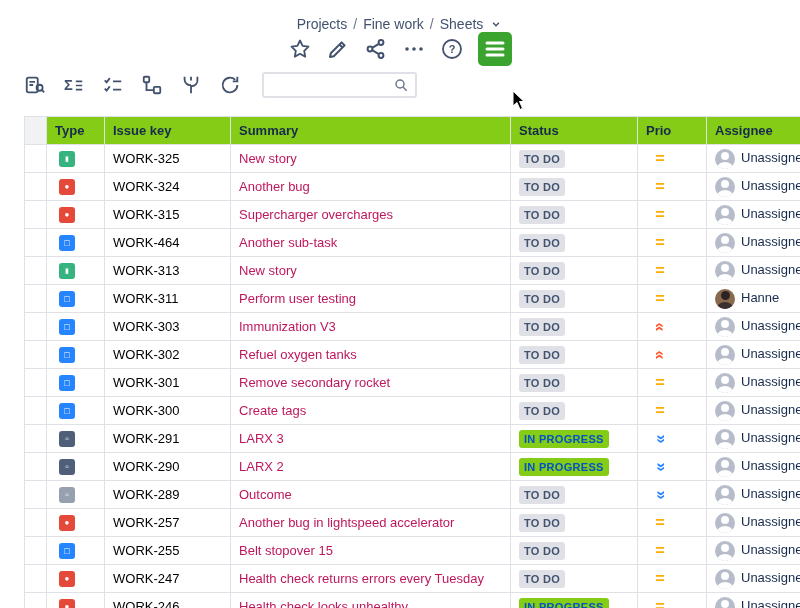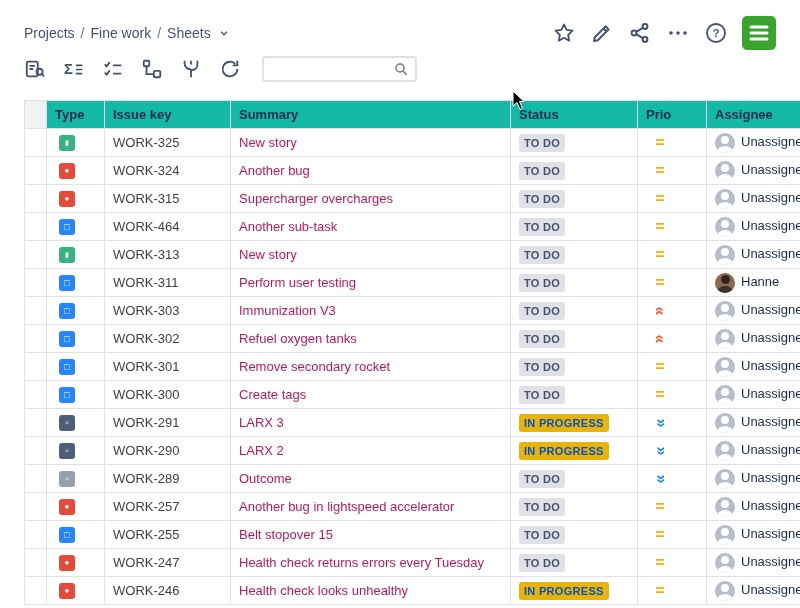--- a/index.html
+++ b/index.html
@@ -3,21 +3,21 @@
 <meta charset="utf-8">
 <style>
   * { box-sizing: border-box; }
   html,body { margin:0; padding:0; }
   body {
     width:800px; height:608px; overflow:hidden; position:relative;
     background:#fff; color:#172B4D;
     font-family:"Liberation Sans", sans-serif;
   }
   
-  .topbar { display:flex; justify-content:space-between; align-items:center; padding:16px 24px 0 24px; }
+  .topbar { display:flex; justify-content:space-between; align-items:center; padding:16px 24px 0 24px;flex-direction:column; }
   .breadcrumb { display:flex; align-items:center; gap:6px; font-size:14px; color:#42526E; }
   .breadcrumb a { color:#42526E; text-decoration:none; cursor:pointer; }
   .crumb-sep { color:#6B778C; }
   .chev { width:14px; height:14px; display:inline-flex; }
   .actions { display:flex; gap:14px; align-items:center; }
   .icon-btn { width:24px; height:24px; display:flex; align-items:center; justify-content:center; cursor:pointer; }
   .logo { width:34px; height:34px; display:flex; }
 
   
   .title-row { display:flex; justify-content:space-between; align-items:center; padding:6px 24px 0 24px; }
@@ -26,40 +26,40 @@
   .tool { width:22px; height:22px; display:flex; align-items:center; justify-content:center; cursor:pointer; }
   .search { width:155px; height:26px; border:2px solid #DFE1E6; border-radius:3px; background:#fff;
             display:flex; align-items:center; padding:0 6px; margin-left:4px; }
   .search input { border:none; outline:none; flex:1; min-width:0; font-size:13px; font-family:inherit; background:transparent; }
   .search .mag { width:16px; height:16px; flex:0 0 auto; display:flex; }
 
   
   table { border-collapse:collapse; table-layout:fixed; width:832px; margin:18px 0 0 24px; }
   th, td { border:1px solid #DFE1E6; height:28px; padding:0 8px; font-size:13px;
            white-space:nowrap; overflow:hidden; text-align:left; vertical-align:middle; }
-  th { background:#14b8a6; font-weight:700; color:#172B4D; cursor:pointer; }
+  th { background:#84cc16; font-weight:700; color:#172B4D; cursor:pointer; }
   td.gutter, th.gutter { padding:0; background:#fff; }
   th.gutter { background:#F1F2F4; }
   td.c-type { padding-left:12px; }
-  td.c-key   { color:#404040; }
+  td.c-key   { color:#000000; }
   td.c-summary { color:#be185d; }
   td.c-prio { padding-left:14px; }
 
   .type-icon { width:16px; height:16px; border-radius:3px; display:inline-flex;
                align-items:center; justify-content:center; color:#fff; vertical-align:middle; }
   .type-story    { background:#36B37E; } .type-story::after    { content:"\25AE"; font-size:7px; }
   .type-bug      { background:#E5493A; } .type-bug::after      { content:"\25CF"; font-size:8px; }
   .type-subtask  { background:#2684FF; } .type-subtask::after  { content:"\25A1"; font-size:9px; font-weight:bold; }
   .type-task-dark{ background:#505F79; } .type-task-dark::after{ content:"\25AB"; font-size:10px; }
   .type-task-gray{ background:#97A0AF; } .type-task-gray::after{ content:"\25AB"; font-size:10px; }
 
   .badge { display:inline-block; font-size:11px; font-weight:700; line-height:14px;
            padding:2px 5px; border-radius:3px; letter-spacing:.3px;text-align:center; }
   .badge.todo        { background:#DFE1E6; color:#42526E; }
-  .badge.in-progress { background:#eab308; color:#0052CC; }
+  .badge.in-progress { background:#84cc16; color:#0052CC; }
 
   .prio { display:inline-block; width:16px; height:16px; line-height:16px; text-align:center;
           font-weight:900; vertical-align:middle; }
   .prio-medium::after  { content:"="; color:#FFAB00; font-size:16px; }
   .prio-highest { transform:rotate(90deg); }  .prio-highest::after { content:"\00AB"; color:#FF5630; font-size:16px; }
   .prio-lowest  { transform:rotate(-90deg); } .prio-lowest::after  { content:"\00AB"; color:#2684FF; font-size:16px; }
 
   .avatar { width:20px; height:20px; border-radius:50%; background:#B6BCC9; display:inline-block;
             position:relative; overflow:hidden; vertical-align:middle; }
   .avatar::before { content:""; position:absolute; top:3px; left:6px; width:8px; height:8px; border-radius:50%; background:#fff; }

